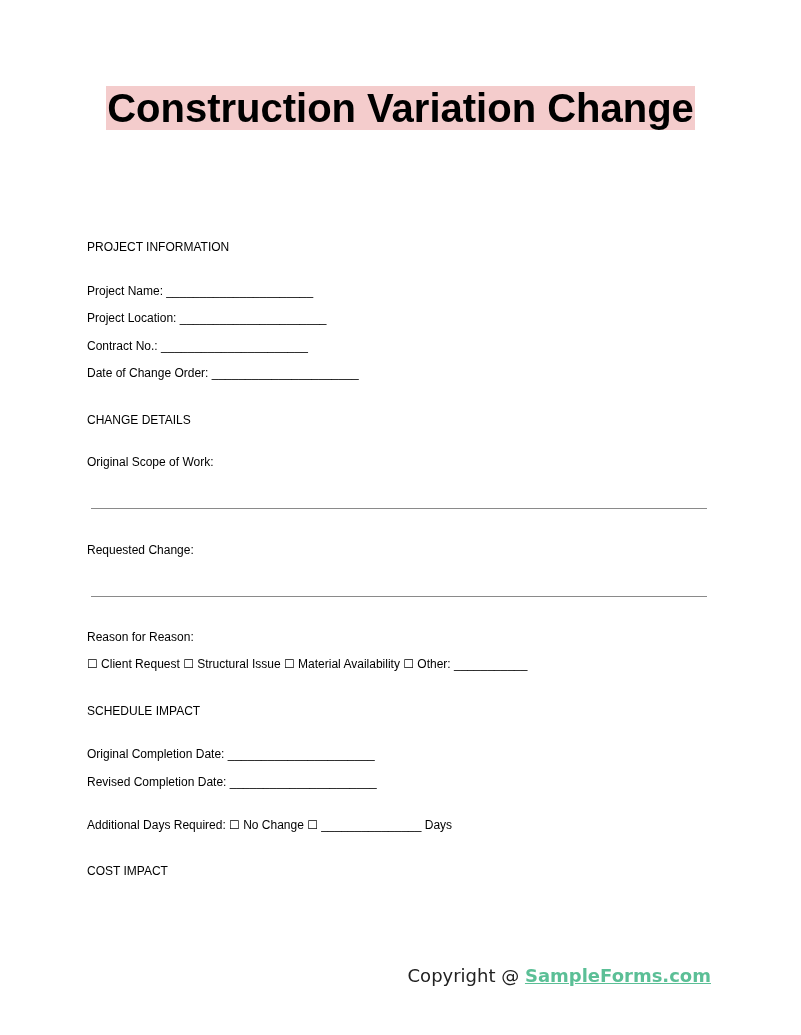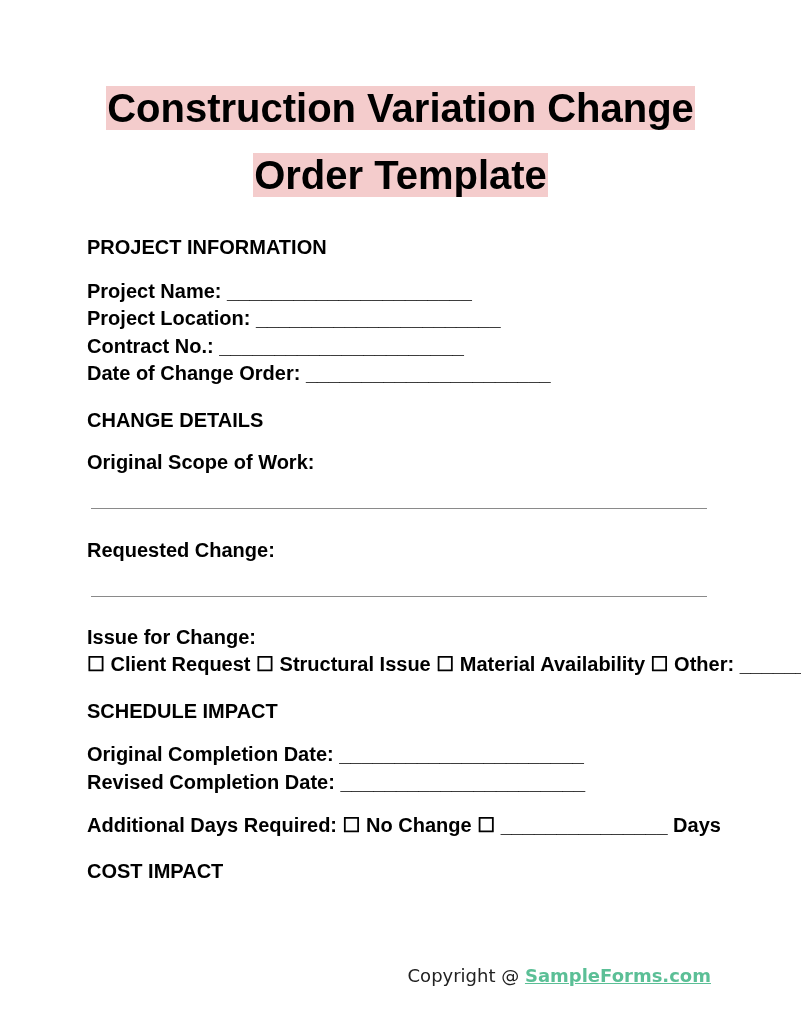--- a/index.html
+++ b/index.html
@@ -4,49 +4,48 @@
 <style>
   html, body { margin: 0; padding: 0; background: #ffffff; }
   body { width: 801px; height: 1035px; position: relative; overflow: hidden;
          font-family: "Liberation Sans", sans-serif; color: #000; }
   .page { position: absolute; left: 0; top: 0; width: 801px; height: 739px; }
   .title { position: absolute; left: 0; width: 801px; text-align: center;
            font-size: 40px; font-weight: bold; line-height: 44px; }
   .title span { background: #f4cccc; padding: 0 1px; }
   .t1 { top: 86px; }
   .t2 { top: 153px; }
-  .txt { position: absolute; left: 87px; font-size: 20px; font-weight: bold; line-height: 20px; white-space: pre; }
+  .txt { position: absolute; left: 87px; font-size: 12px; font-weight: normal; line-height: 20px; white-space: pre; }
   .rule { position: absolute; left: 91px; width: 616px; height: 0; border-top: 1.5px solid #8a8a8a; }
   .footer { position: absolute; top: 966px; right: 90px; font-size: 18px; line-height: 20px;
             font-family: "DejaVu Sans", sans-serif; color: #222; }
   .footer a { color: #5bbf96; font-weight: bold; text-decoration: underline; }
 </style>
 </head>
 <body>
 
 <div class="page">
 
   <div class="title t1"><span>Construction Variation Change</span></div>
-  <div class="title t2"><span>Order Template</span></div>
 
   <div class="txt" style="top:237px;">PROJECT INFORMATION</div>
 
   <div class="txt" style="top:281px;"><span>Project Name: </span><span>______________________</span></div>
   <div class="txt" style="top:308px;text-align:center;"><span>Project Location: </span><span>______________________</span></div>
   <div class="txt" style="top:336px;"><span>Contract No.: </span><span>______________________</span></div>
   <div class="txt" style="top:363px;"><span>Date of Change Order: </span><span>______________________</span></div>
 
   <div class="txt" style="top:410px;">CHANGE DETAILS</div>
   <div class="txt" style="top:452px;">Original Scope of Work:</div>
   <div class="rule" style="top:508px;"></div>
 
   <div class="txt" style="top:540px;">Requested Change:</div>
   <div class="rule" style="top:596px;"></div>
 
-  <div class="txt" style="top:627px;">Issue for Change:</div>
+  <div class="txt" style="top:627px;">Reason for Reason:</div>
   <div class="txt" style="top:654px;"><span>☐</span><span> Client Request </span><span>☐</span><span> Structural Issue </span><span>☐</span><span> Material Availability </span><span>☐</span><span> Other: </span><span>___________</span></div>
 
   <div class="txt" style="top:701px;">SCHEDULE IMPACT</div>
   <div class="txt" style="top:744px;"><span>Original Completion Date: </span><span>______________________</span></div>
   <div class="txt" style="top:815px;"><span>Additional Days Required: </span><span>☐</span><span> No Change </span><span>☐</span><span> _______________ </span><span>Days</span></div>
 
   <div class="txt" style="top:772px;"><span>Revised Completion Date: </span><span>______________________</span></div>
 
   <div class="txt" style="top:861px;text-align:center;">COST IMPACT</div>
 

